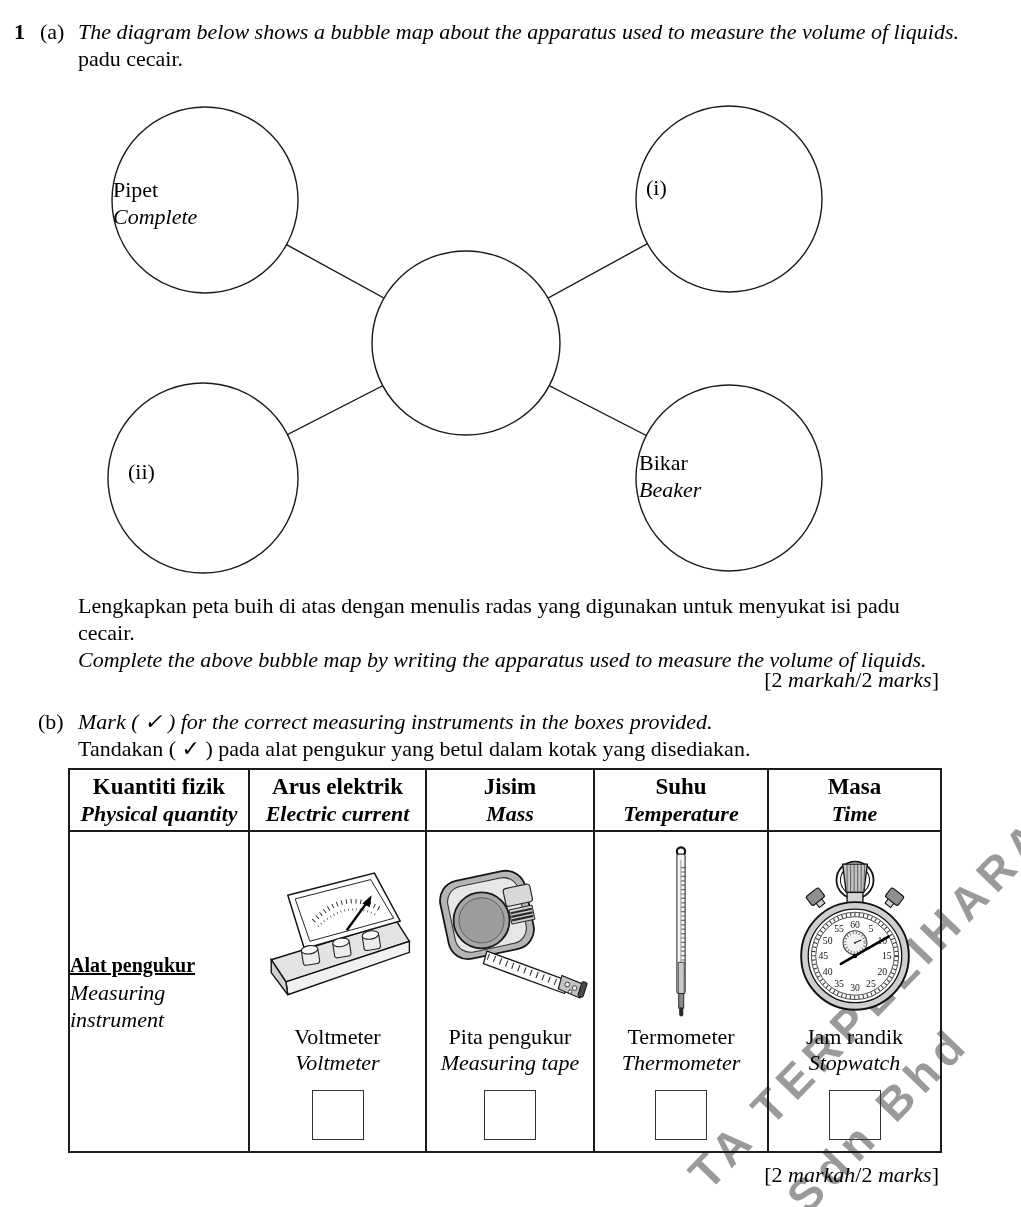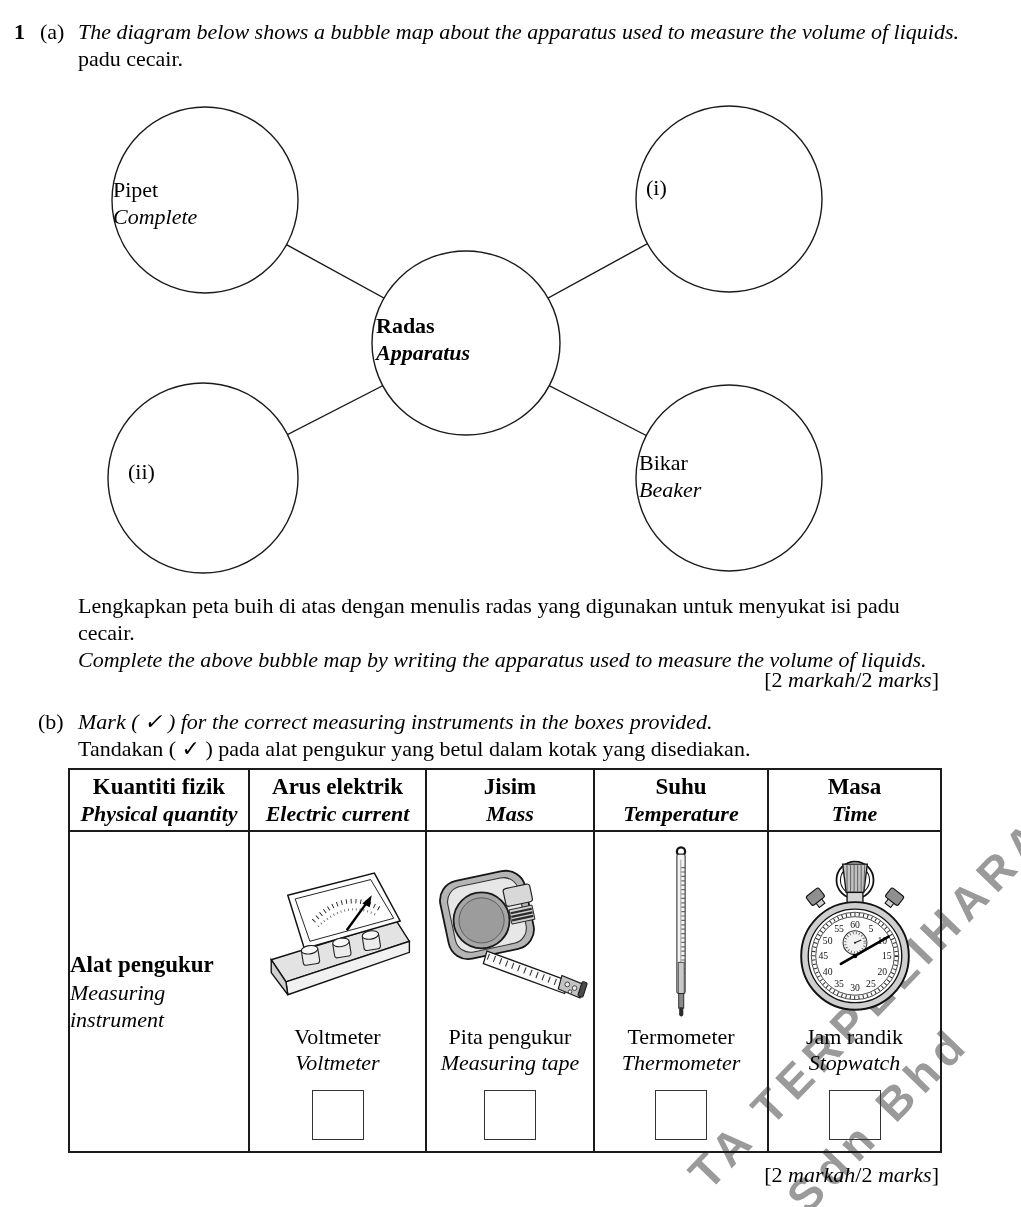--- a/index.html
+++ b/index.html
@@ -47,21 +47,21 @@
 
   
   .tablewrap { left:68px; top:768px; }
   table.qtable { border-collapse:collapse; table-layout:fixed; width:872px; }
   table.qtable th, table.qtable td { border:2px solid #1b1b1b; padding:0; }
   th.hcell { height:62px; vertical-align:middle; font-weight:normal; }
   .h-ms { font-weight:bold; font-size:23px; line-height:28px; }
   .h-en { font-weight:bold; font-style:italic; font-size:22px; line-height:26px; text-align:center; }
   td.bodycell { height:321px; vertical-align:top; }
   td.rowlabel { vertical-align:middle; padding-left:16px; }
-  .row-ms { font-weight:bold; font-size:23px; line-height:28px; }
+  .row-ms { font-weight:bold; font-size:20px; line-height:28px;text-decoration:underline; }
   .row-en { font-weight:normal; font-style:italic; font-size:22px; line-height:27px; width:160px; }
   .cell-stack { display:flex; flex-direction:column; align-items:center; padding-top:10px; }
   .img-area { height:182px; display:flex; align-items:center; justify-content:center; }
   .lbl-ms { font-size:22px; line-height:26px; }
   .lbl-en { font-size:22px; line-height:26px; font-style:italic; }
   .tick-box { width:52px; height:50px; border:1.5px solid #333; margin-top:14px; background:transparent; }
   .dialnum { font-family:"Liberation Serif","DejaVu Serif",serif; font-size:11px; fill:#111; text-anchor:middle; }
 </style>
 </head>
 <body>
@@ -93,24 +93,20 @@
       <circle cx="143" cy="383" r="95"></circle>
       <circle cx="669" cy="383" r="93"></circle>
     </g>
   </svg>
 
   <div class="bubble-label lbl-tl">
     <div>Pipet</div>
     <div class="it">Complete</div>
   </div>
   <div class="bubble-label lbl-tr">(i)</div>
-  <div class="bubble-label lbl-c">
-    <div class="bd">Radas</div>
-    <div class="bd it">Apparatus</div>
-  </div>
   <div class="bubble-label lbl-bl">(ii)</div>
   <div class="bubble-label lbl-br">
     <div>Bikar</div>
     <div class="it">Beaker</div>
   </div>
 
   <div class="abs instrblock-a">
     <div class="nw">Lengkapkan peta buih di atas dengan menulis radas yang digunakan untuk menyukat isi padu</div>
     <div class="nw">cecair.</div>
     <div class="nw it">Complete the above bubble map by writing the apparatus used to measure the volume of liquids.</div>

